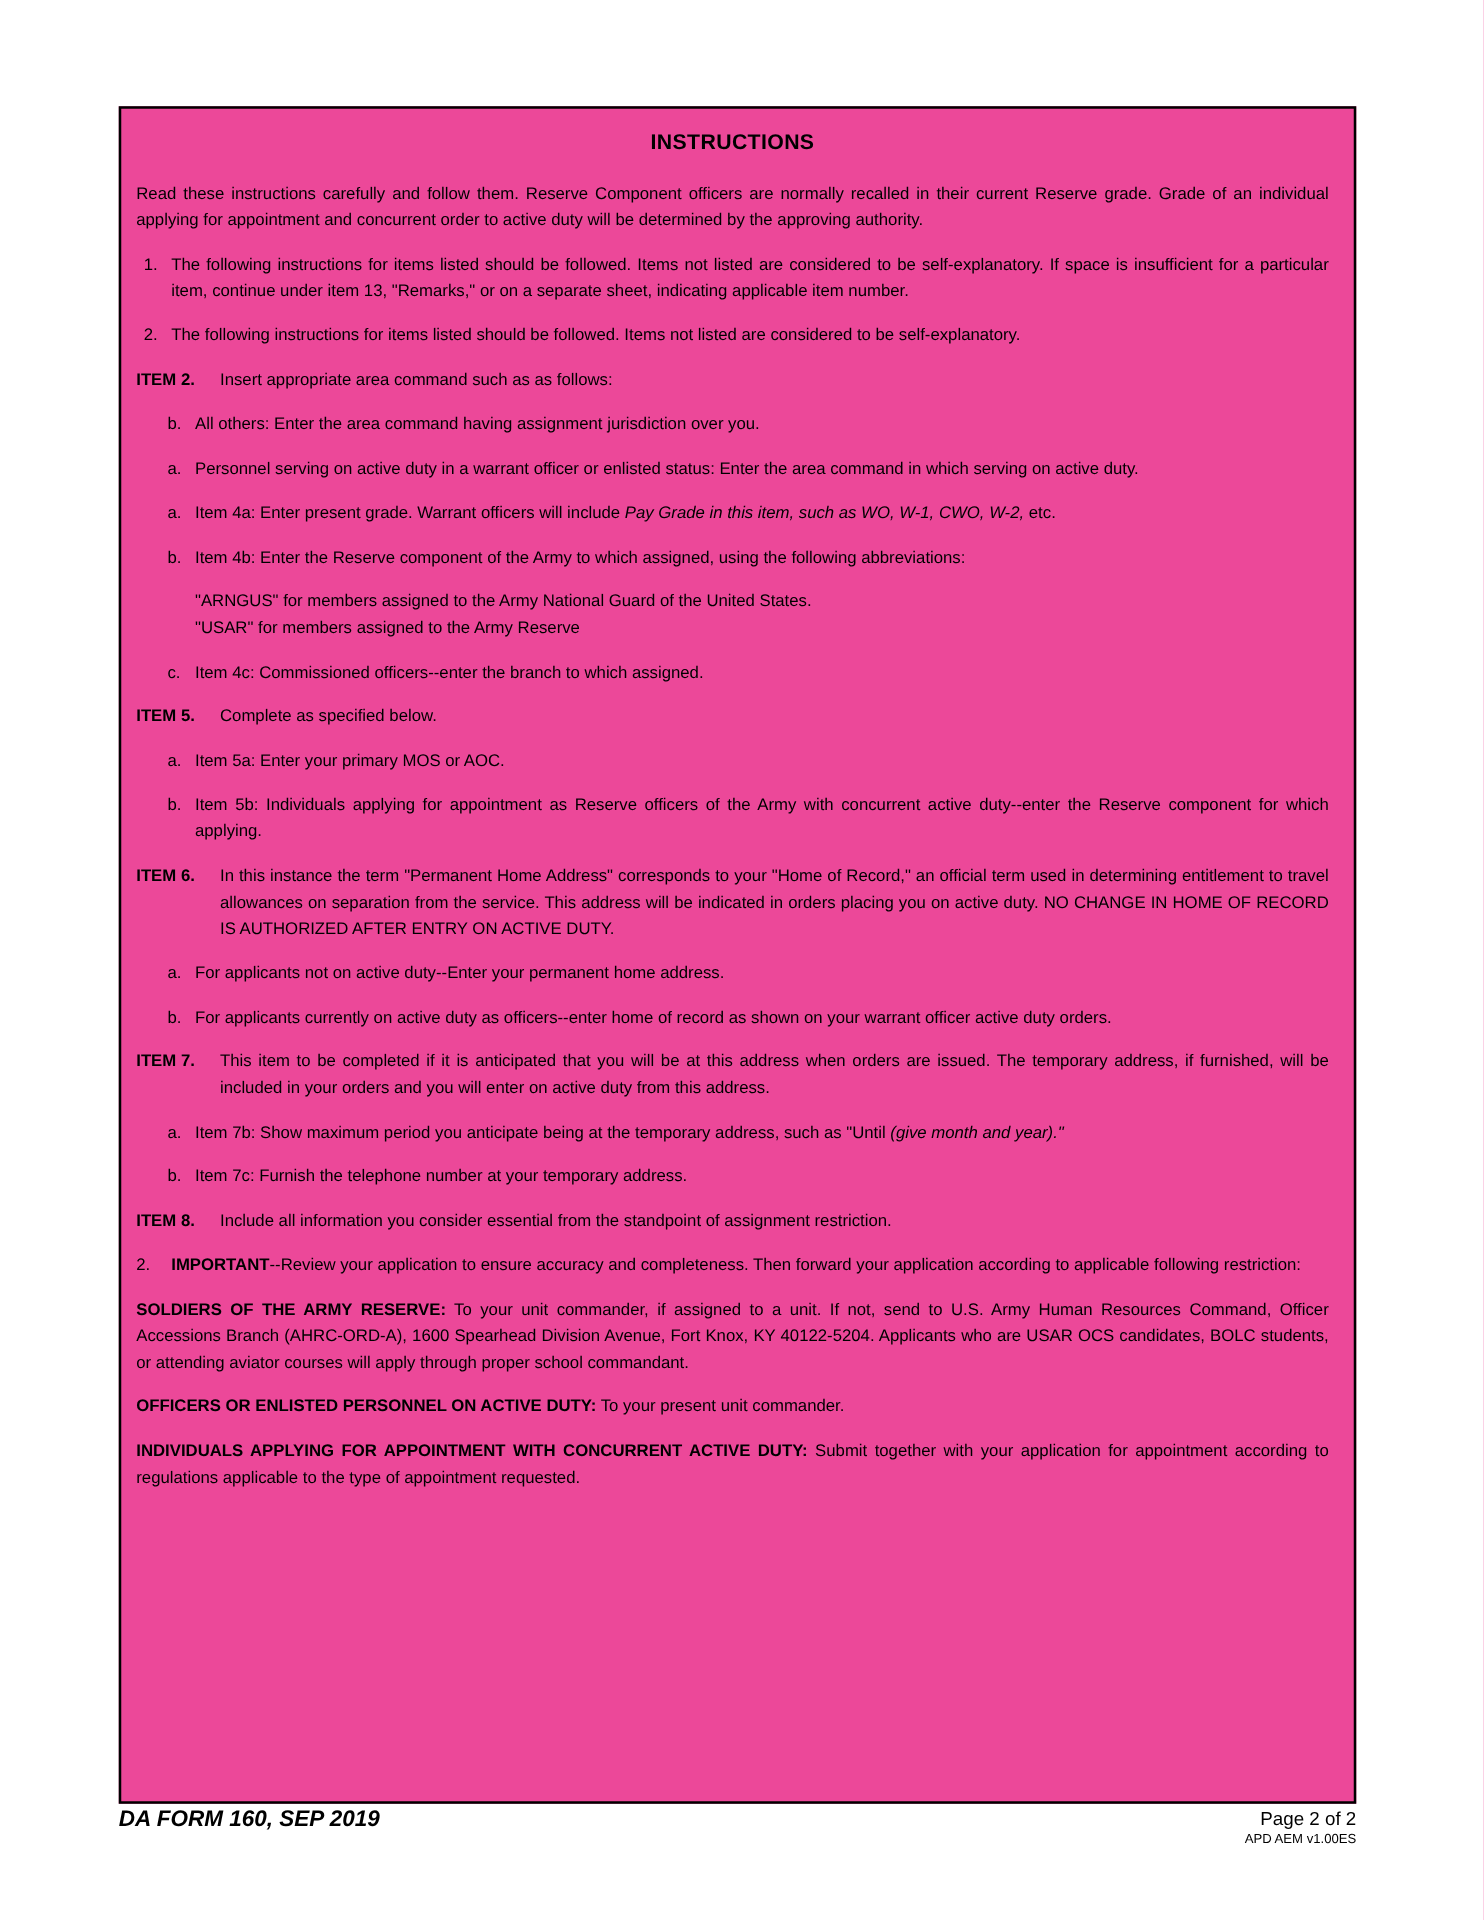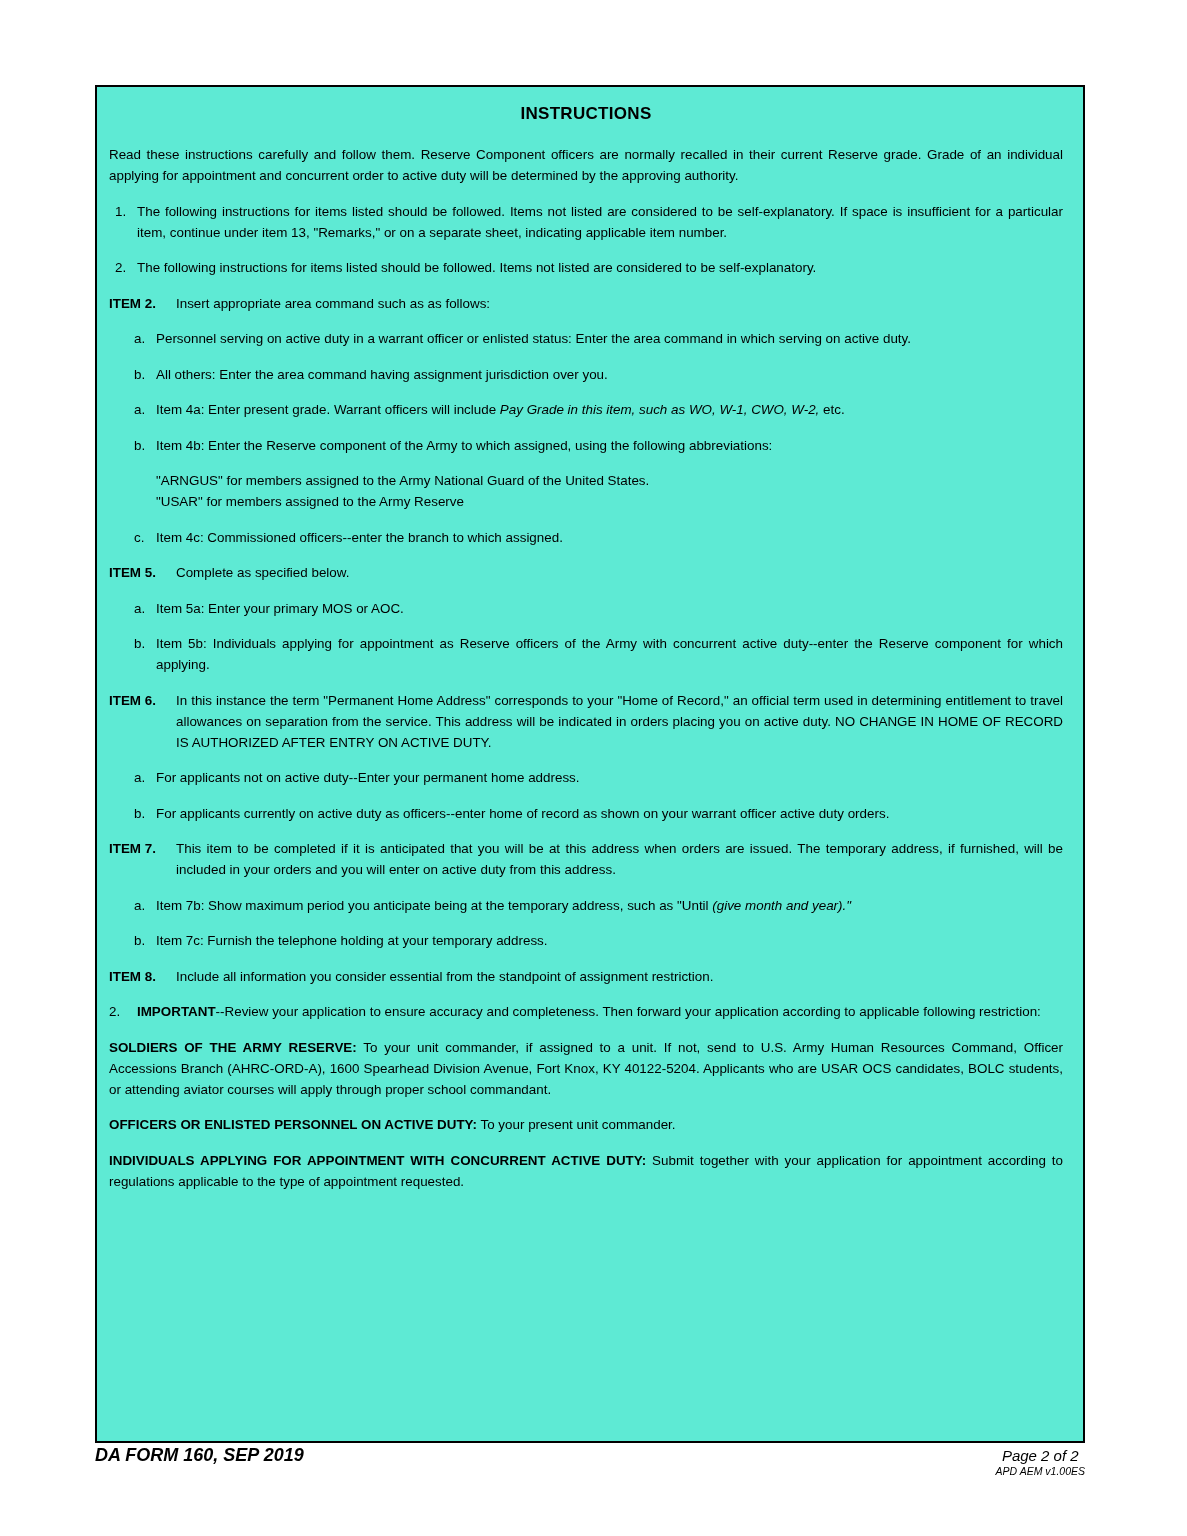--- a/index.html
+++ b/index.html
@@ -6,21 +6,21 @@
   body {
     width:1187px; height:1536px; background:#ffffff; color:#000;
     font-family:"Liberation Sans", sans-serif;
     font-size:13.4px; line-height:21px;
     -webkit-font-smoothing:antialiased;
   }
   .page { position:relative; width:1187px; height:1536px; overflow:hidden; }
   .docbox {
     position:absolute; left:95px; top:85px; width:990px; height:1358px;
     border:2.5px solid #000; box-sizing:border-box;
-    padding:10px 20px 0 12px; background:#5eead4;
+    padding:10px 20px 0 12px; background:#ec4899;
   }
   .title {
     text-align:center; font-weight:bold; font-size:17px;
     margin:6px 0 20px 0; letter-spacing:0.3px;
   }
   p { margin:14.5px 0; text-align:justify; }
   
   .npar { padding-left:28px; text-indent:-22px; }
   .npar .nlbl { display:inline-block; width:22px; text-indent:0; }
   
@@ -34,41 +34,41 @@
   
   .imp { padding-left:28px; text-indent:-28px; }
   .imp .nlbl { display:inline-block; width:28px; text-indent:0; }
   b.lead { font-weight:bold; }
   i.em { font-style:italic; }
   .footer {
     position:absolute; left:95px; top:1447px; width:990px;
     display:flex; justify-content:space-between; align-items:flex-start;
   }
   .form-num { font-weight:bold; font-style:italic; font-size:18px; line-height:17px; }
-  .footer-right { text-align:center;font-style:italic; }
+  .footer-right { text-align:right; }
   .page-num { font-size:15px; line-height:17px; }
   .version { font-size:10.5px; line-height:14px; }
 </style>
 </head>
 <body>
 
 <div class="page">
   <div class="docbox">
 
     <div class="title">INSTRUCTIONS</div>
 
     <p>Read these instructions carefully and follow them.  Reserve Component officers are normally recalled in their current Reserve grade. Grade of an individual applying for appointment and concurrent order to active duty will be determined by the approving authority.</p>
 
     <p class="npar"><span class="nlbl">1.</span><span>The following instructions for items listed should be followed. Items not listed are considered to be self-explanatory. If space is insufficient for a particular item, continue under item 13, "Remarks," or on a separate sheet, indicating applicable item number.</span></p>
 
     <p class="npar"><span class="nlbl">2.</span><span>The following instructions for items listed should be followed.  Items not listed are considered to be self-explanatory.</span></p>
 
     <p class="item"><span class="ilbl">ITEM 2.</span><span>Insert appropriate area command such as as follows:</span></p>
+    <p class="sub"><span class="slbl">b.</span><span>All others:  Enter the area command having assignment jurisdiction over you.</span></p>
     <p class="sub"><span class="slbl">a.</span><span>Personnel serving on active duty in a warrant officer or enlisted status:  Enter the area command in which serving on active duty.</span></p>
-    <p class="sub"><span class="slbl">b.</span><span>All others:  Enter the area command having assignment jurisdiction over you.</span></p>
 
     <p class="sub"><span class="slbl">a.</span><span>Item 4a:  Enter present grade. Warrant officers will include </span><i class="em">Pay Grade in this item, such as WO, W-1, CWO, W-2,</i><span> etc.</span></p>
     <p class="sub"><span class="slbl">b.</span><span>Item 4b:  Enter the Reserve component of the Army to which assigned, using the following abbreviations:</span></p>
 
     <div class="abbr">
       <div>"ARNGUS" for members assigned to the Army National Guard of the United States.</div>
       <div>"USAR" for members assigned to the Army Reserve</div>
     </div>
 
     <p class="sub"><span class="slbl">c.</span><span>Item 4c:  Commissioned officers--enter the branch to which assigned.</span></p>
@@ -76,21 +76,21 @@
     <p class="item"><span class="ilbl">ITEM 5.</span><span>Complete as specified below.</span></p>
     <p class="sub"><span class="slbl">a.</span><span>Item 5a:  Enter your primary MOS or AOC.</span></p>
     <p class="sub"><span class="slbl">b.</span><span>Item 5b:  Individuals applying for appointment as Reserve officers of the Army with concurrent active duty--enter the Reserve component for which applying.</span></p>
 
     <p class="item"><span class="ilbl">ITEM 6.</span><span>In this instance the term "Permanent Home Address" corresponds to your "Home of Record," an official term used in determining entitlement to travel allowances on separation from the service. This address will be indicated in orders placing you on  active duty. NO CHANGE IN HOME OF RECORD IS AUTHORIZED AFTER ENTRY ON ACTIVE DUTY.</span></p>
     <p class="sub"><span class="slbl">a.</span><span>For applicants not on active duty--Enter your permanent home address.</span></p>
     <p class="sub"><span class="slbl">b.</span><span>For applicants currently on active duty as officers--enter home of record as shown on your warrant officer active duty orders.</span></p>
 
     <p class="item"><span class="ilbl">ITEM 7.</span><span>This item to be completed if it is anticipated that you will be at this address when orders are issued. The temporary address, if furnished, will be included in your orders and you will enter on active duty from this address.</span></p>
     <p class="sub"><span class="slbl">a.</span><span>Item 7b:  Show maximum period you anticipate being at the temporary address, such as "Until  </span><i class="em">(give month and year)."</i></p>
-    <p class="sub"><span class="slbl">b.</span><span>Item 7c:  Furnish the telephone holding at your temporary address.</span></p>
+    <p class="sub"><span class="slbl">b.</span><span>Item 7c:  Furnish the telephone number at your temporary address.</span></p>
 
     <p class="item"><span class="ilbl">ITEM 8.</span><span>Include all information you consider essential from the standpoint of assignment restriction.</span></p>
 
     <p class="imp"><span class="nlbl">2.</span><b class="lead">IMPORTANT</b><span>--Review your application to ensure accuracy and completeness. Then forward your application according to applicable following restriction:</span></p>
 
 
     <p><b class="lead">SOLDIERS OF THE ARMY RESERVE:</b><span> To your unit commander, if assigned to a unit. If not, send to U.S. Army Human Resources Command, Officer Accessions Branch (AHRC-ORD-A), 1600 Spearhead Division Avenue, Fort Knox, KY 40122-5204. Applicants who are USAR OCS candidates, BOLC students, or attending aviator courses will apply through proper school commandant.</span></p>
 
     <p><b class="lead">OFFICERS OR ENLISTED PERSONNEL ON ACTIVE DUTY:</b><span>  To your present unit commander.</span></p>
 

